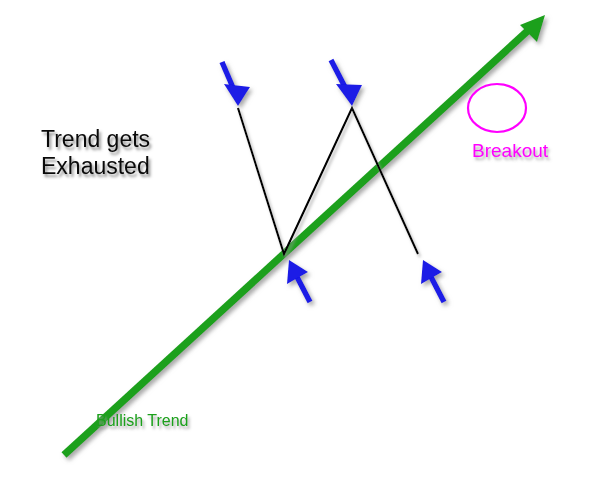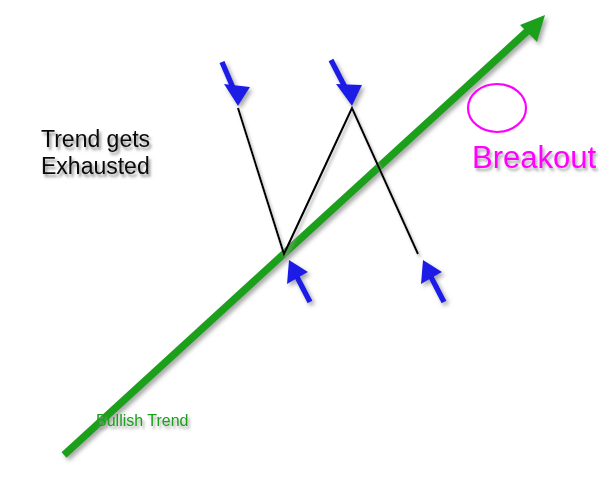--- a/index.html
+++ b/index.html
@@ -38,21 +38,21 @@
   #label-exhausted {
     left: 41px;
     top: 126px;
     font-size: 23px;
     color: #0a0a0a;
     text-shadow: 2px 3px 3px rgba(120,120,120,0.85);
   }
   #label-breakout {
     left: 472px;
     top: 140px;
-    font-size: 31px;
+    font-size: 19px;
     color: #ff00ff;
     text-shadow: 2px 3px 3px rgba(150,150,150,0.8);
   }
   #label-bullish {
     left: 96px;
     top: 412px;
     font-size: 16px;
     color: #1ba01b;
     text-shadow: 2px 3px 3px rgba(150,150,150,0.85);
   }

